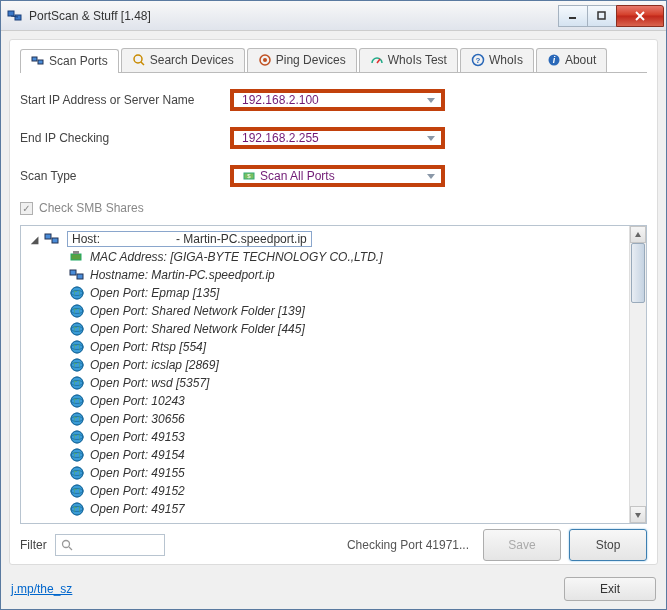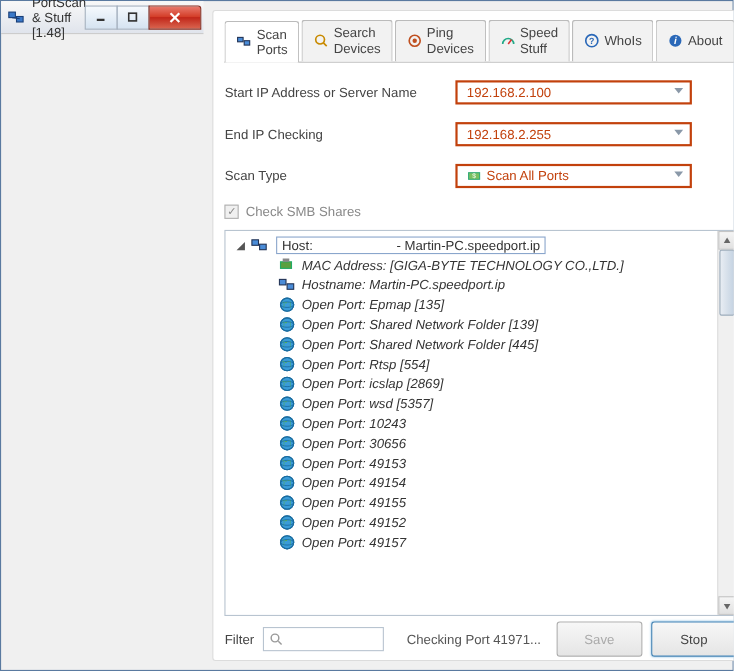--- a/index.html
+++ b/index.html
@@ -11,21 +11,21 @@
   width: 667px;
   height: 610px;
   overflow: hidden;
 }
 .window {
   width: 667px;
   height: 610px;
   border: 1px solid #5a7aa0;
   background: #f0f0f0;
   display: flex;
-  flex-direction: row;
+  flex-direction: column;
 }
 .titlebar {
   height: 30px;
   background: linear-gradient(to bottom, #f8f8f8, #e0e4ec);
   border-bottom: 1px solid #ccc;
   display: flex;
   align-items: center;
   padding-left: 6px;
 }
 .titlebar .app-icon {
@@ -88,27 +88,27 @@
 .tab .ic { width:14px;height:14px;display:flex;align-items:center;justify-content:center;}
 .form-row {
   display: flex;
   align-items: center;
   margin: 6px 0 10px;
 }
 .form-row .lbl { width: 210px; color:#444;}
 .combo {
   width: 215px;
   height: 22px;
-  border: 2px solid #c2410c;
+  border: 4px solid #c2410c;
   background: #fff;
   display: flex;
-  align-items: center;
+  align-items: flex-end;
   padding-left: 8px;
   position: relative;
-  color:#c2410c;
+  color:#701a75;
 }
 .combo .chev {
   position:absolute; right:6px; top:5px;
   border-left:4px solid transparent;
   border-right:4px solid transparent;
   border-top:5px solid #8a98a8;
 }
 .combo .sic { width:14px;height:14px;margin-right:4px;display:flex;align-items:center;justify-content:center;}
 .checkbox-row { display:flex;align-items:center;gap:6px;margin:4px 0 10px; color:#888;}
 .cb { width:13px;height:13px;border:1px solid #b0b0b0;background:#f0f0f0;display:flex;align-items:center;justify-content:center;font-size:10px;color:#888;}
@@ -252,21 +252,21 @@
           </span>
         <span>Ping Devices</span>
       </div>
       <div class="tab">
         <span class="ic">
             <svg width="14" height="14">
               <path d="M2 10 A5 5 0 0 1 12 10" fill="none" stroke="#2a8" stroke-width="1.5"></path>
               <line x1="7" y1="10" x2="10" y2="6" stroke="#d33" stroke-width="1.5"></line>
             </svg>
           </span>
-        <span>Speed Stuff</span>
+        <span>WhoIs Test</span>
       </div>
       <div class="tab">
         <span class="ic">
             <svg width="14" height="14">
               <circle cx="7" cy="7" r="5.5" fill="none" stroke="#2a68b8" stroke-width="1.5"></circle>
               <text x="7" y="10" font-size="8" text-anchor="middle" fill="#2a68b8" font-weight="bold">?</text>
             </svg>
           </span>
         <span>WhoIs</span>
       </div>

